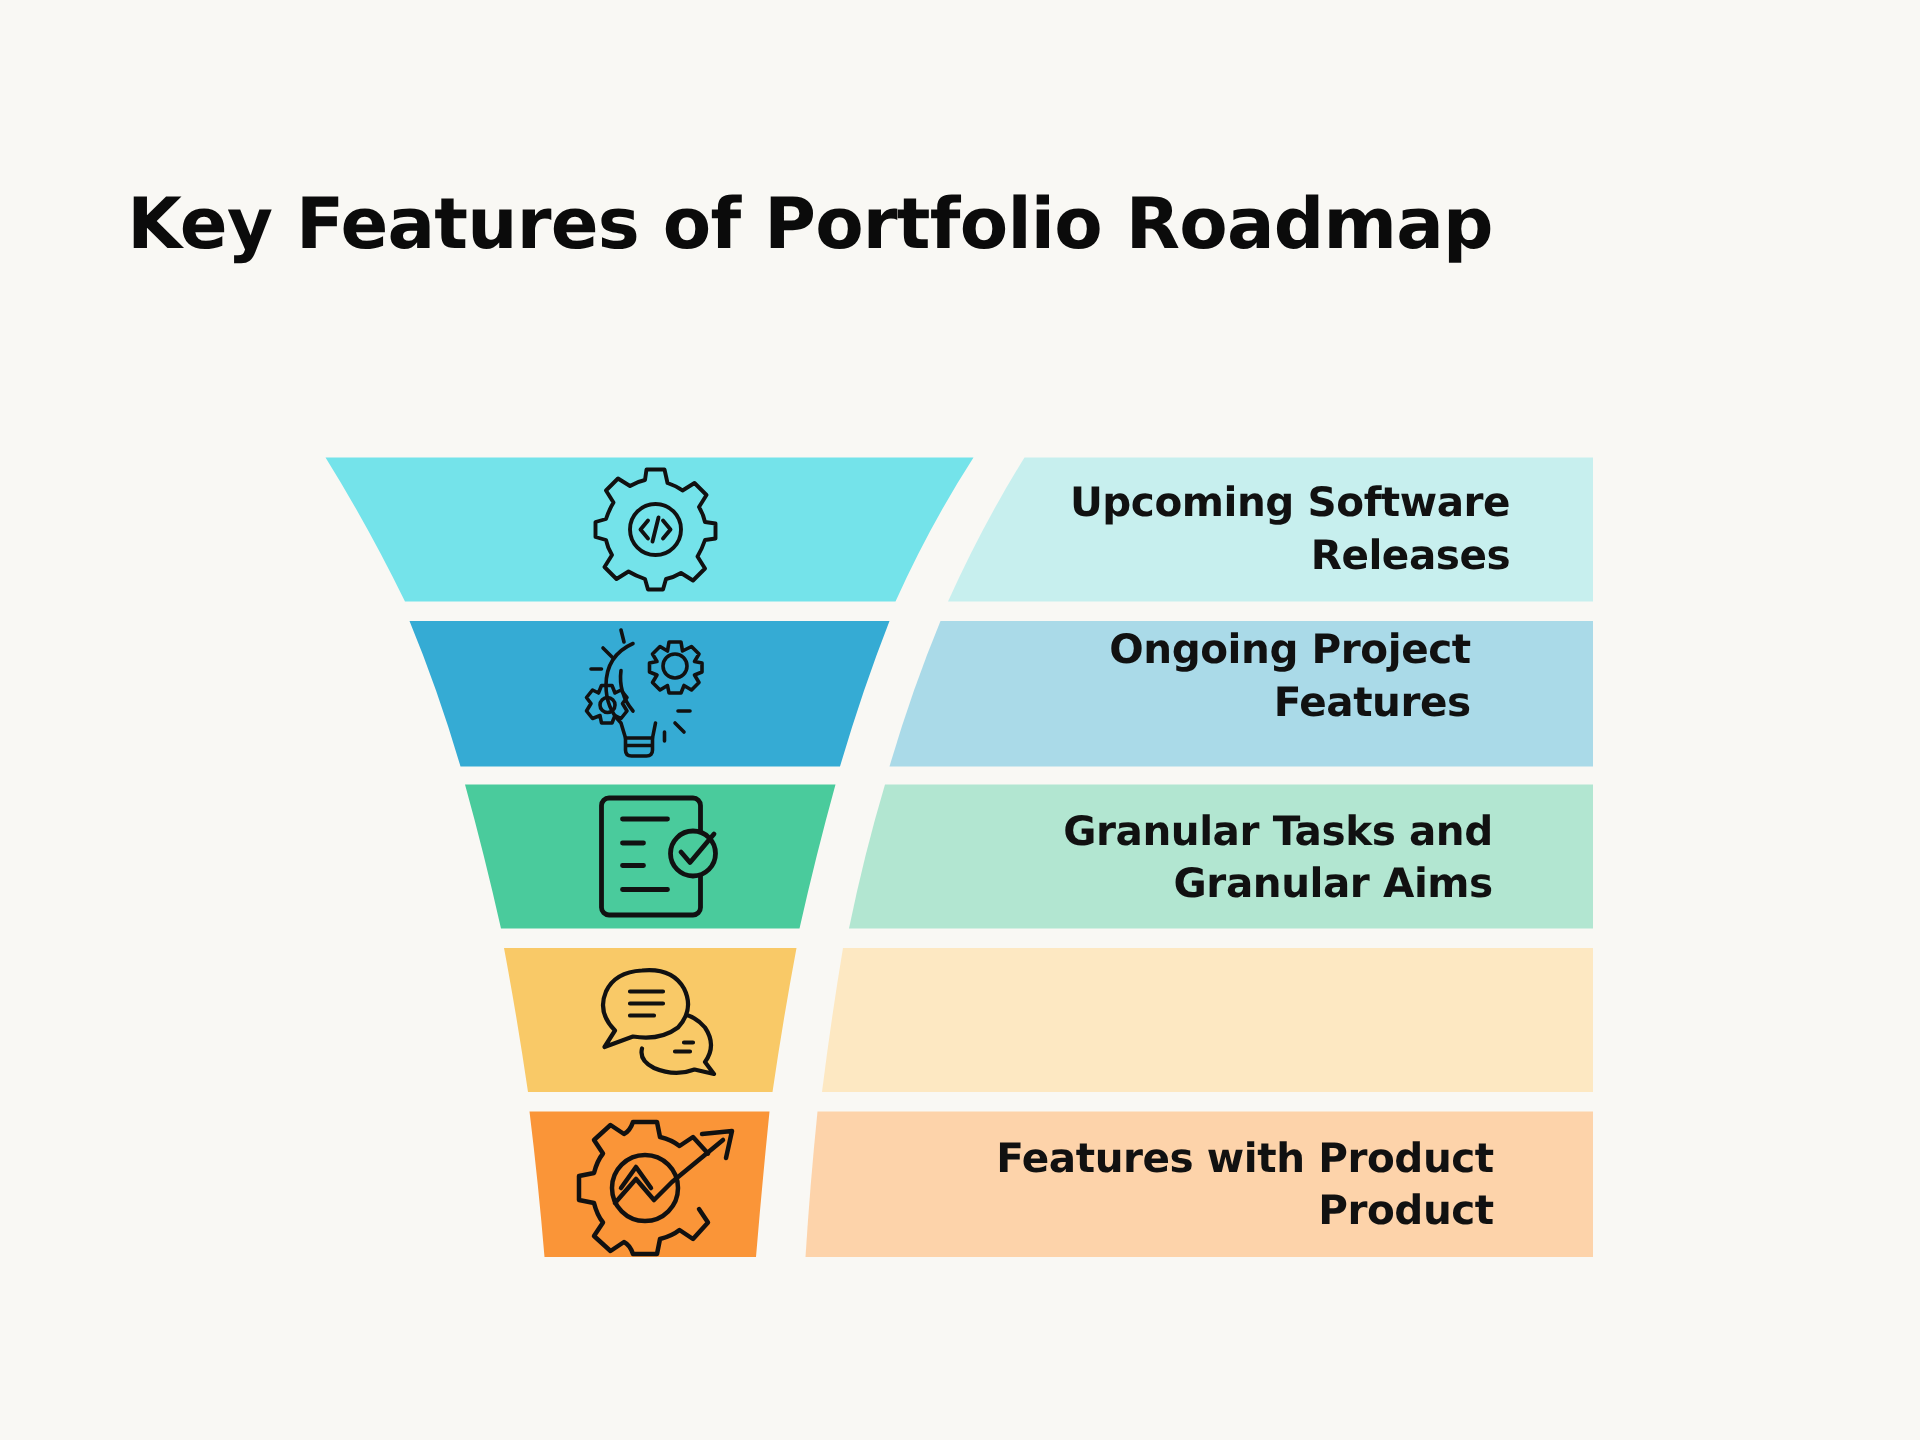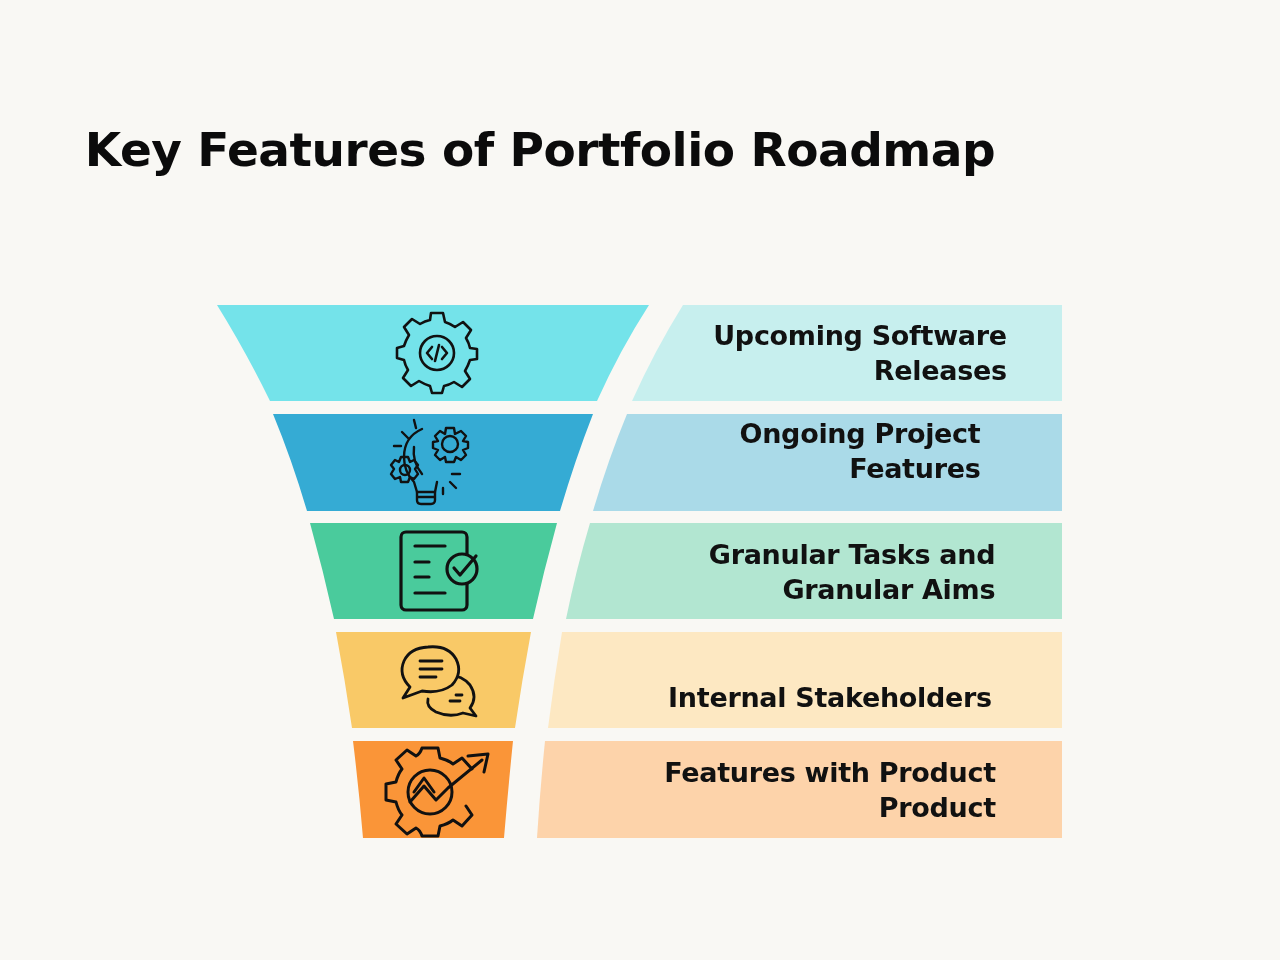--- a/index.html
+++ b/index.html
@@ -89,17 +89,17 @@
 <div class="label" style="left:660px; top:305px; width:400px; height:96px;">
   <div><span>Upcoming Software</span><br><span>Releases</span></div>
 </div>
 <div class="label" style="left:660px; top:402px; width:400px; height:97px;">
   <div><span>Ongoing Project</span><br><span>Features</span></div>
 </div>
 <div class="label" style="left:652px; top:523px; width:400px; height:97px;">
   <div><span>Granular Tasks and</span><br><span>Granular Aims</span></div>
 </div>
 <div class="label" style="left:600px; top:632px; width:460px; height:96px;">
-  <div><br><span>Internal Stakeholders</span></div>
+  <div><br></div>
 </div>
 <div class="label" style="left:600px; top:741px; width:460px; height:97px;">
   <div><span>Features with Product</span><br><span>Product</span></div>
 </div>
 
 </body></html>

